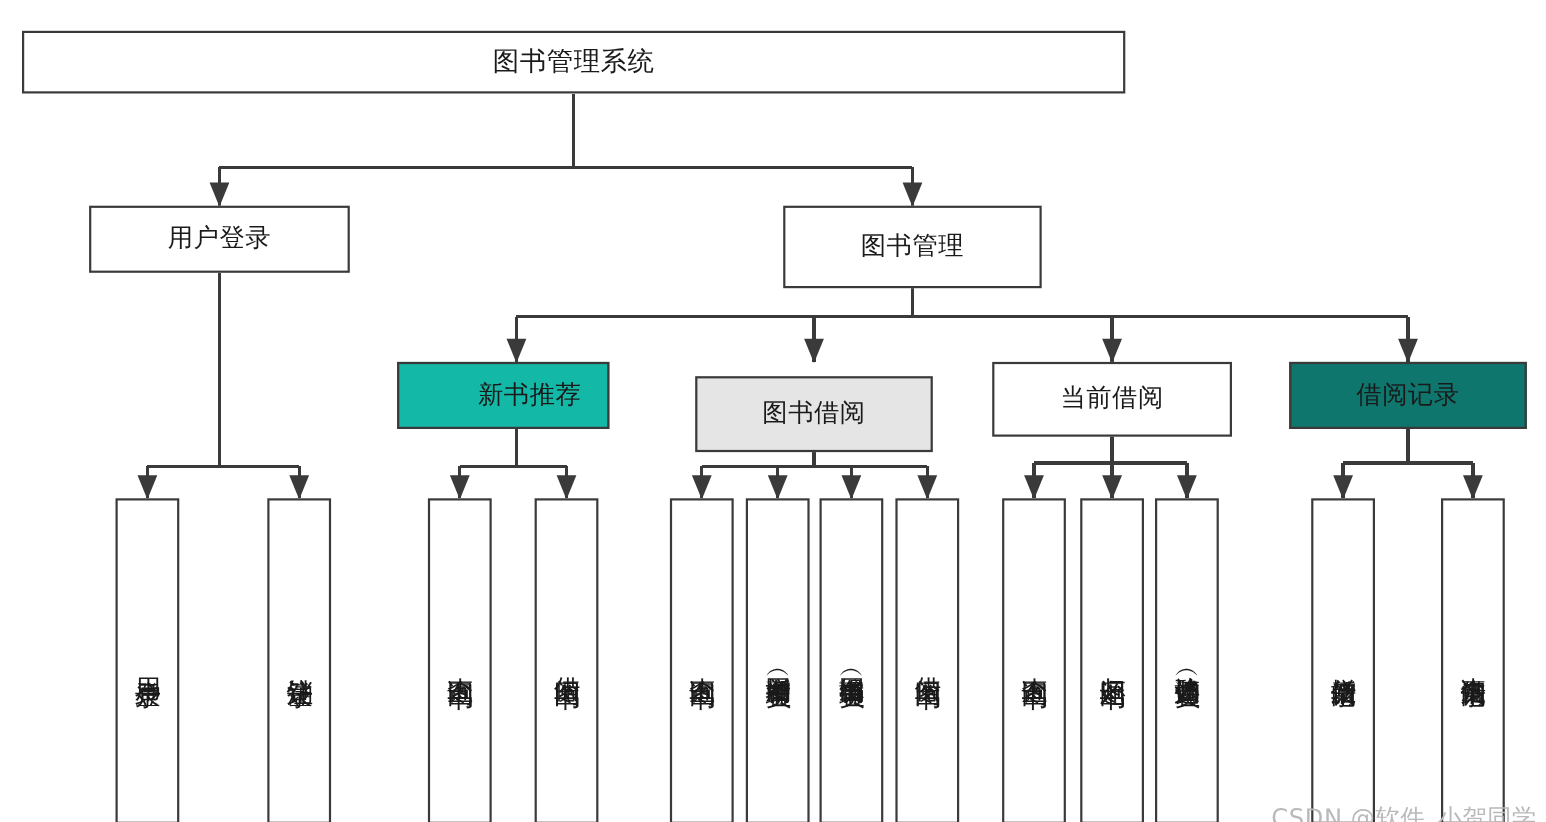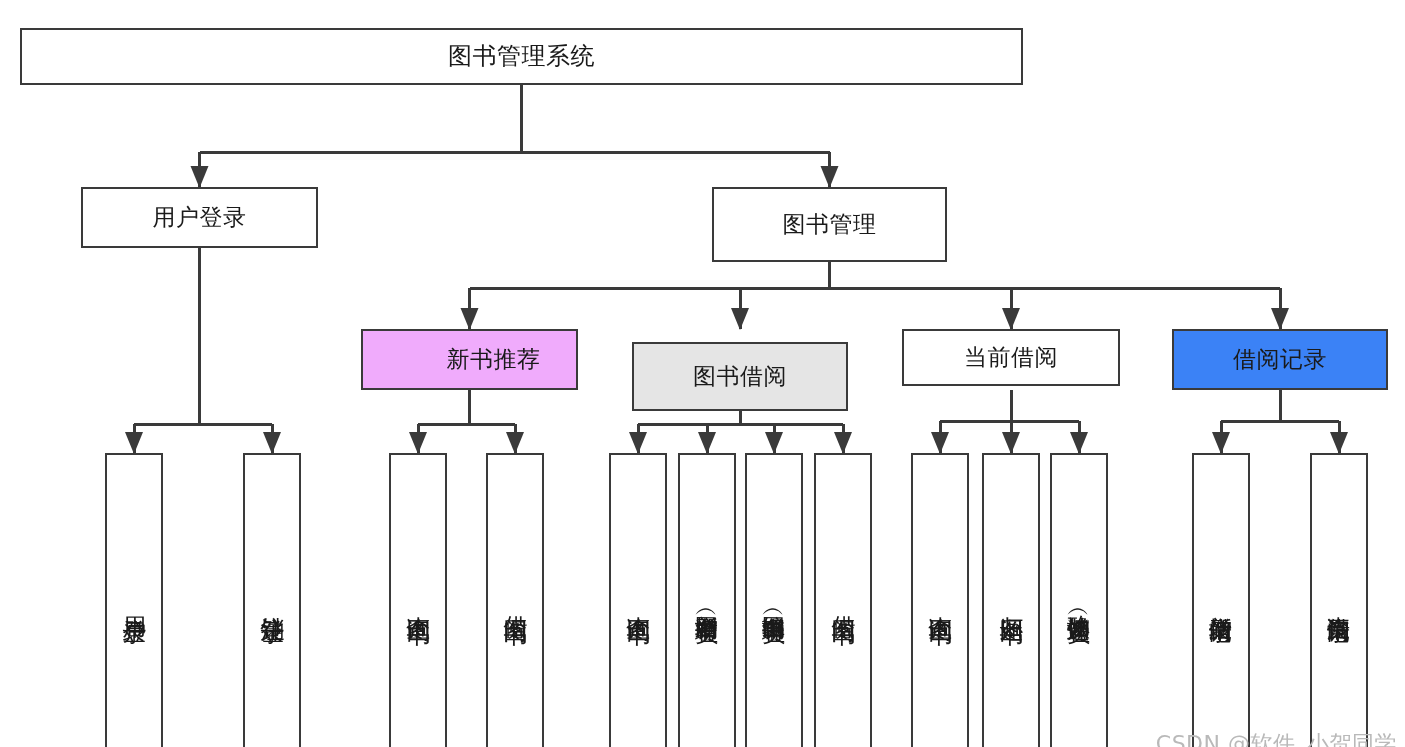--- a/index.html
+++ b/index.html
@@ -140,30 +140,30 @@
     <span class="lbl">图书管理系统</span>
   </div>
 
   <div class="node horiz" style="left: 81px; top: 171px; width: 237px; height: 61px; border-color: rgb(58, 58, 58); background: rgb(255, 255, 255); color: rgb(26, 26, 26);">
     <span class="lbl">用户登录</span>
   </div>
   <div class="node horiz" style="left: 712px; top: 171px; width: 235px; height: 75px; border-color: rgb(58, 58, 58); background: rgb(255, 255, 255); color: rgb(26, 26, 26);">
     <span class="lbl">图书管理</span>
   </div>
 
-  <div class="node horiz" style="left: 361px; top: 313px; width: 217px; height: 61px; border-color: rgb(58, 58, 58); background: #f0abfc; color: rgb(26, 26, 26); padding-left: 48px;">
+  <div class="node horiz" style="left: 361px; top: 313px; width: 193px; height: 61px; border-color: rgb(58, 58, 58); background: #14b8a6; color: rgb(26, 26, 26); padding-left: 48px;">
     <span class="lbl">新书推荐</span>
   </div>
   <div class="node horiz" style="left: 632px; top: 326px; width: 216px; height: 69px; border-color: rgb(58, 58, 58); background: #e5e5e5; color: rgb(26, 26, 26);">
     <span class="lbl">图书借阅</span>
   </div>
-  <div class="node horiz" style="left: 902px; top: 313px; width: 218px; height: 57px; border-color: rgb(58, 58, 58); background: rgb(255, 255, 255); color: rgb(26, 26, 26);">
+  <div class="node horiz" style="left: 902px; top: 313px; width: 218px; height: 68px; border-color: rgb(58, 58, 58); background: rgb(255, 255, 255); color: rgb(26, 26, 26);">
     <span class="lbl">当前借阅</span>
   </div>
-  <div class="node horiz" style="left: 1172px; top: 313px; width: 216px; height: 61px; border-color: rgb(58, 58, 58); background: #3b82f6; color: rgb(26, 26, 26);">
+  <div class="node horiz" style="left: 1172px; top: 313px; width: 216px; height: 61px; border-color: rgb(58, 58, 58); background: #0f766e; color: rgb(26, 26, 26);">
     <span class="lbl">借阅记录</span>
   </div>
 
   <div class="node vert" style="left: 105px; top: 437px; width: 58px; height: 296px; border-color: rgb(58, 58, 58); background: rgb(255, 255, 255); color: rgb(26, 26, 26);">
     <span class="lbl">用户登录</span>
   </div>
   <div class="node vert" style="left: 243px; top: 437px; width: 58px; height: 296px; border-color: rgb(58, 58, 58); background: rgb(255, 255, 255); color: rgb(26, 26, 26);">
     <span class="lbl">注销登录</span>
   </div>
 

